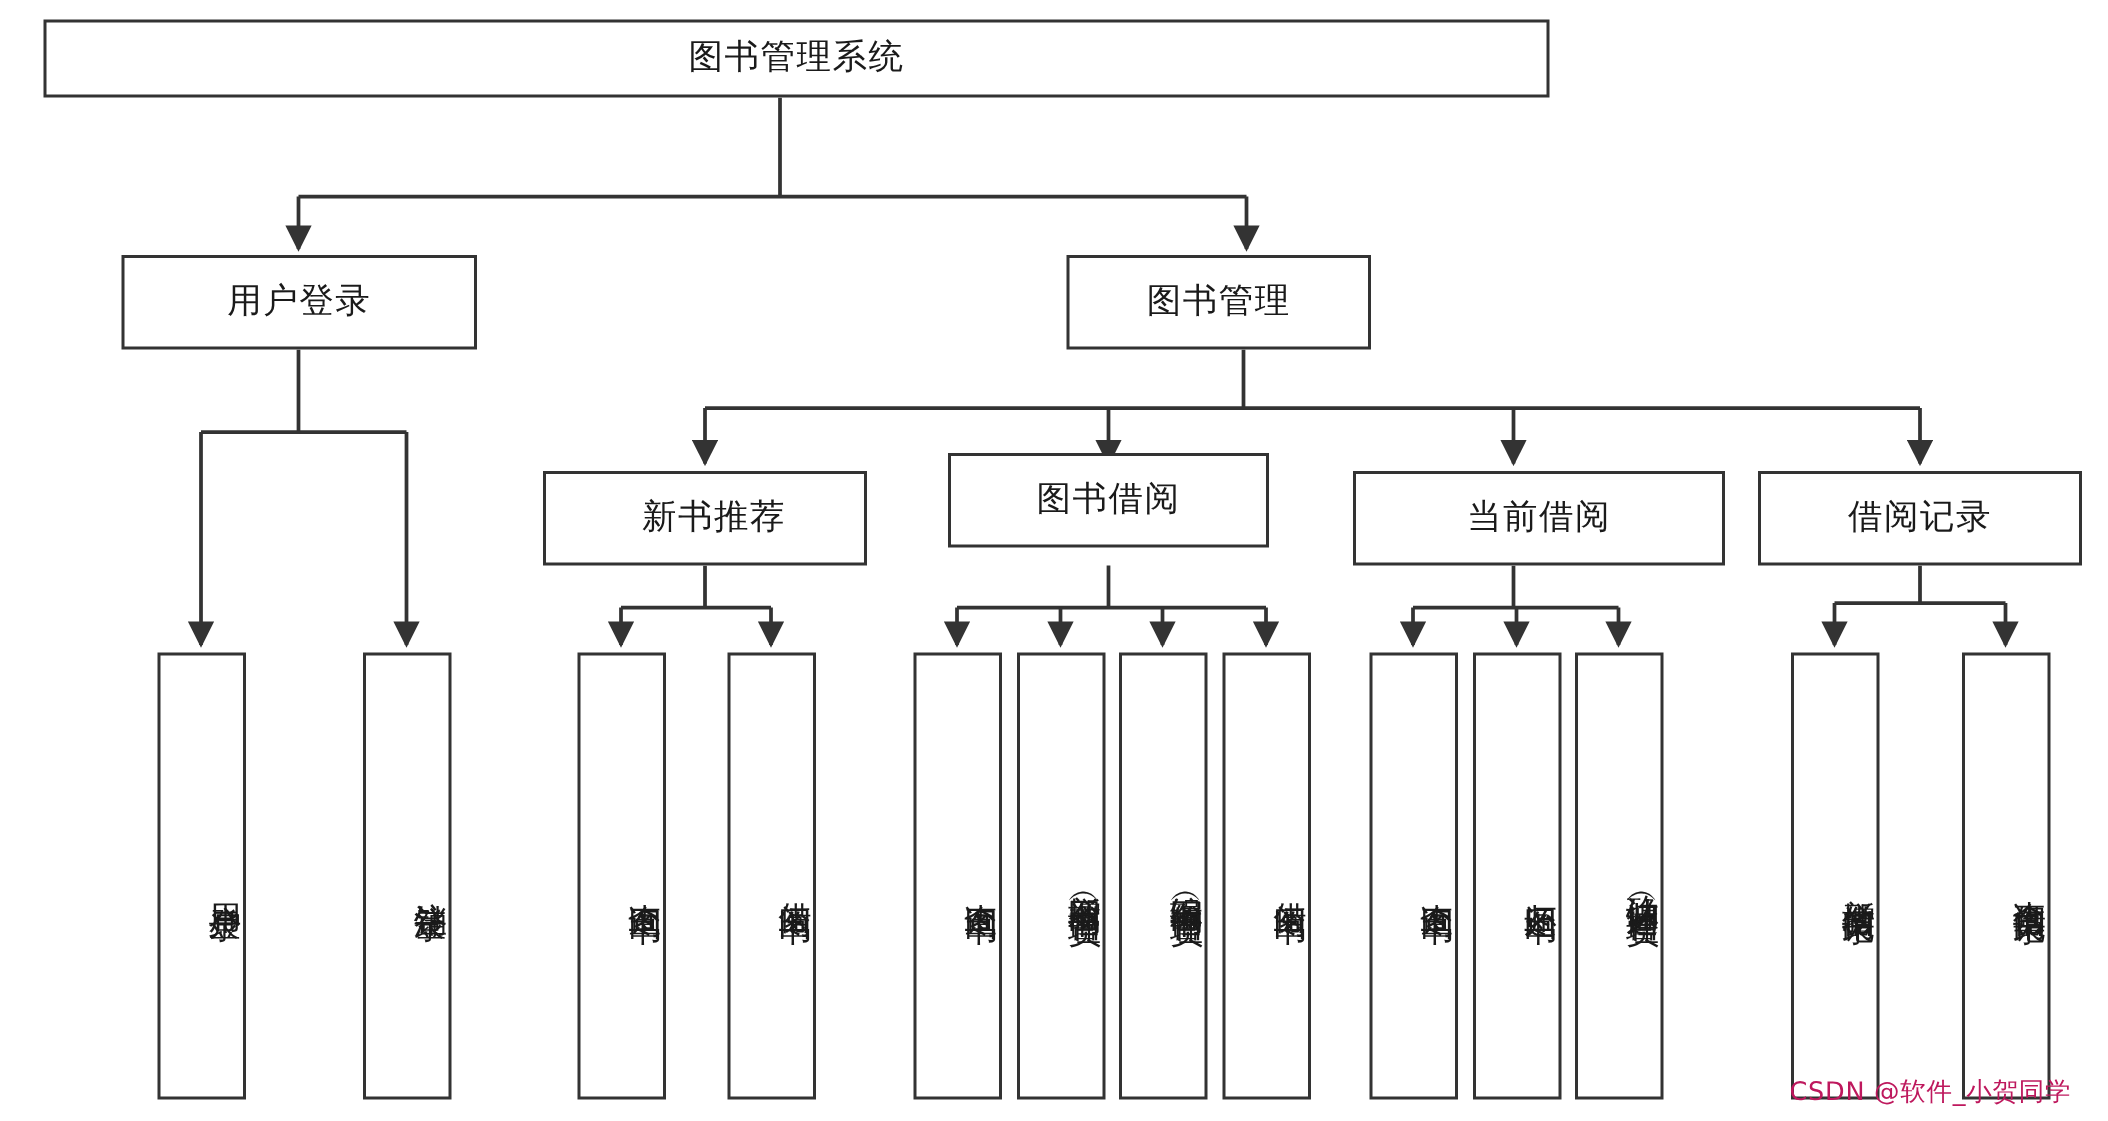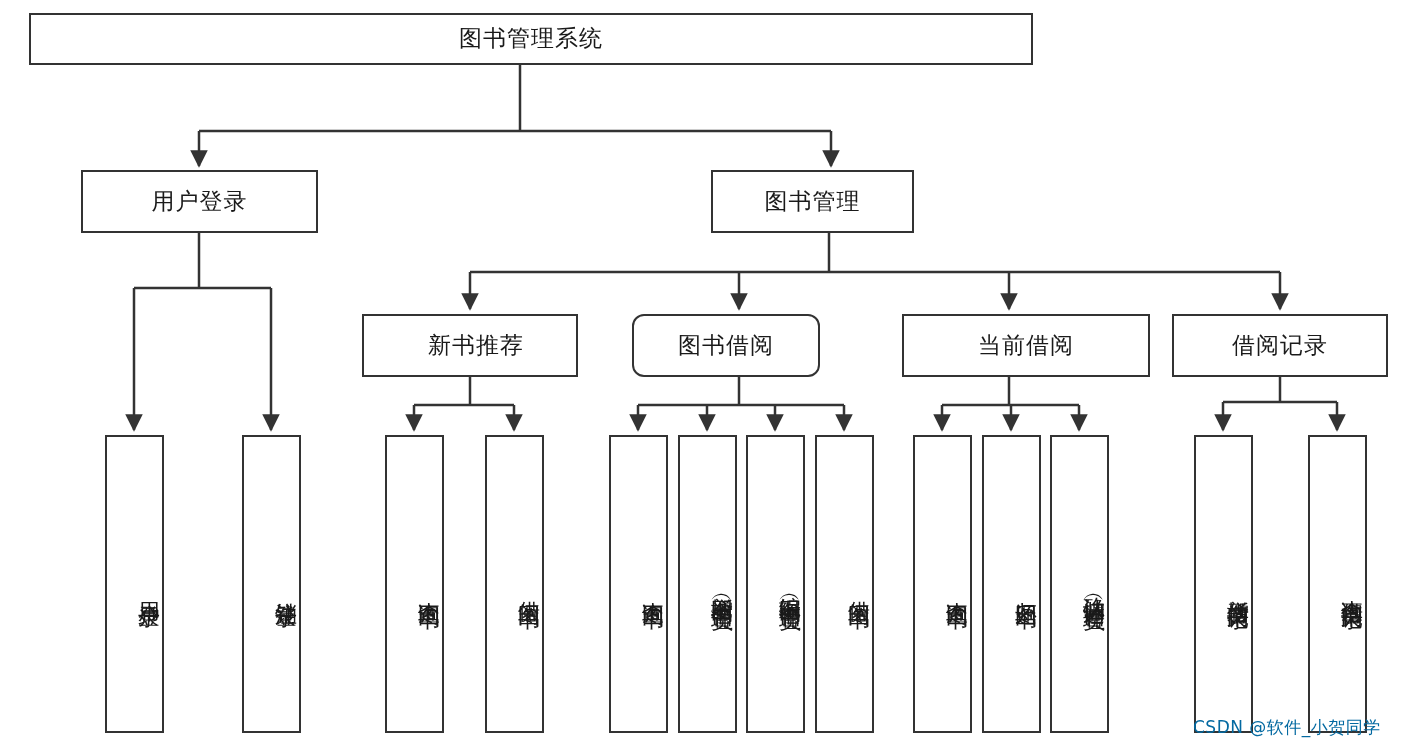--- a/index.html
+++ b/index.html
@@ -47,21 +47,21 @@
     letter-spacing: 2px;
     line-height: 1.15;
     align-items: flex-start;
     justify-content: center;
     padding-top: 8px;
     overflow: hidden;
   }
   .watermark {
     position: absolute;
     font-size: 17px;
-    color: #0369a1;
+    color: #be185d;
     white-space: nowrap;
     letter-spacing: 0.5px;
   }
 </style>
 </head>
 <body>
 
 <div id="diagram-root">
 
   <svg id="diagram-svg" viewBox="0 0 1405 747">
@@ -122,21 +122,21 @@
   <div class="node-box node-h" style="left:81px; top:170px; width:237px; height:63px;">
     <span>用户登录</span>
   </div>
   <div class="node-box node-h" style="left:711px; top:170px; width:203px; height:63px;">
     <span>图书管理</span>
   </div>
 
   <div class="node-box node-h" style="left:362px; top:314px; width:216px; height:63px;padding-left:12px;">
     <span>新书推荐</span>
   </div>
-  <div class="node-box node-h" style="left:632px; top:314px; width:188px; height:63px;border-radius:12px;">
+  <div class="node-box node-h" style="left:632px; top:302px; width:214px; height:63px;">
     <span>图书借阅</span>
   </div>
   <div class="node-box node-h" style="left:902px; top:314px; width:248px; height:63px;">
     <span>当前借阅</span>
   </div>
   <div class="node-box node-h" style="left:1172px; top:314px; width:216px; height:63px;justify-content:center;">
     <span>借阅记录</span>
   </div>
 
   <div class="node-box node-v" style="left:105px; top:435px; width:59px; height:298px;">

